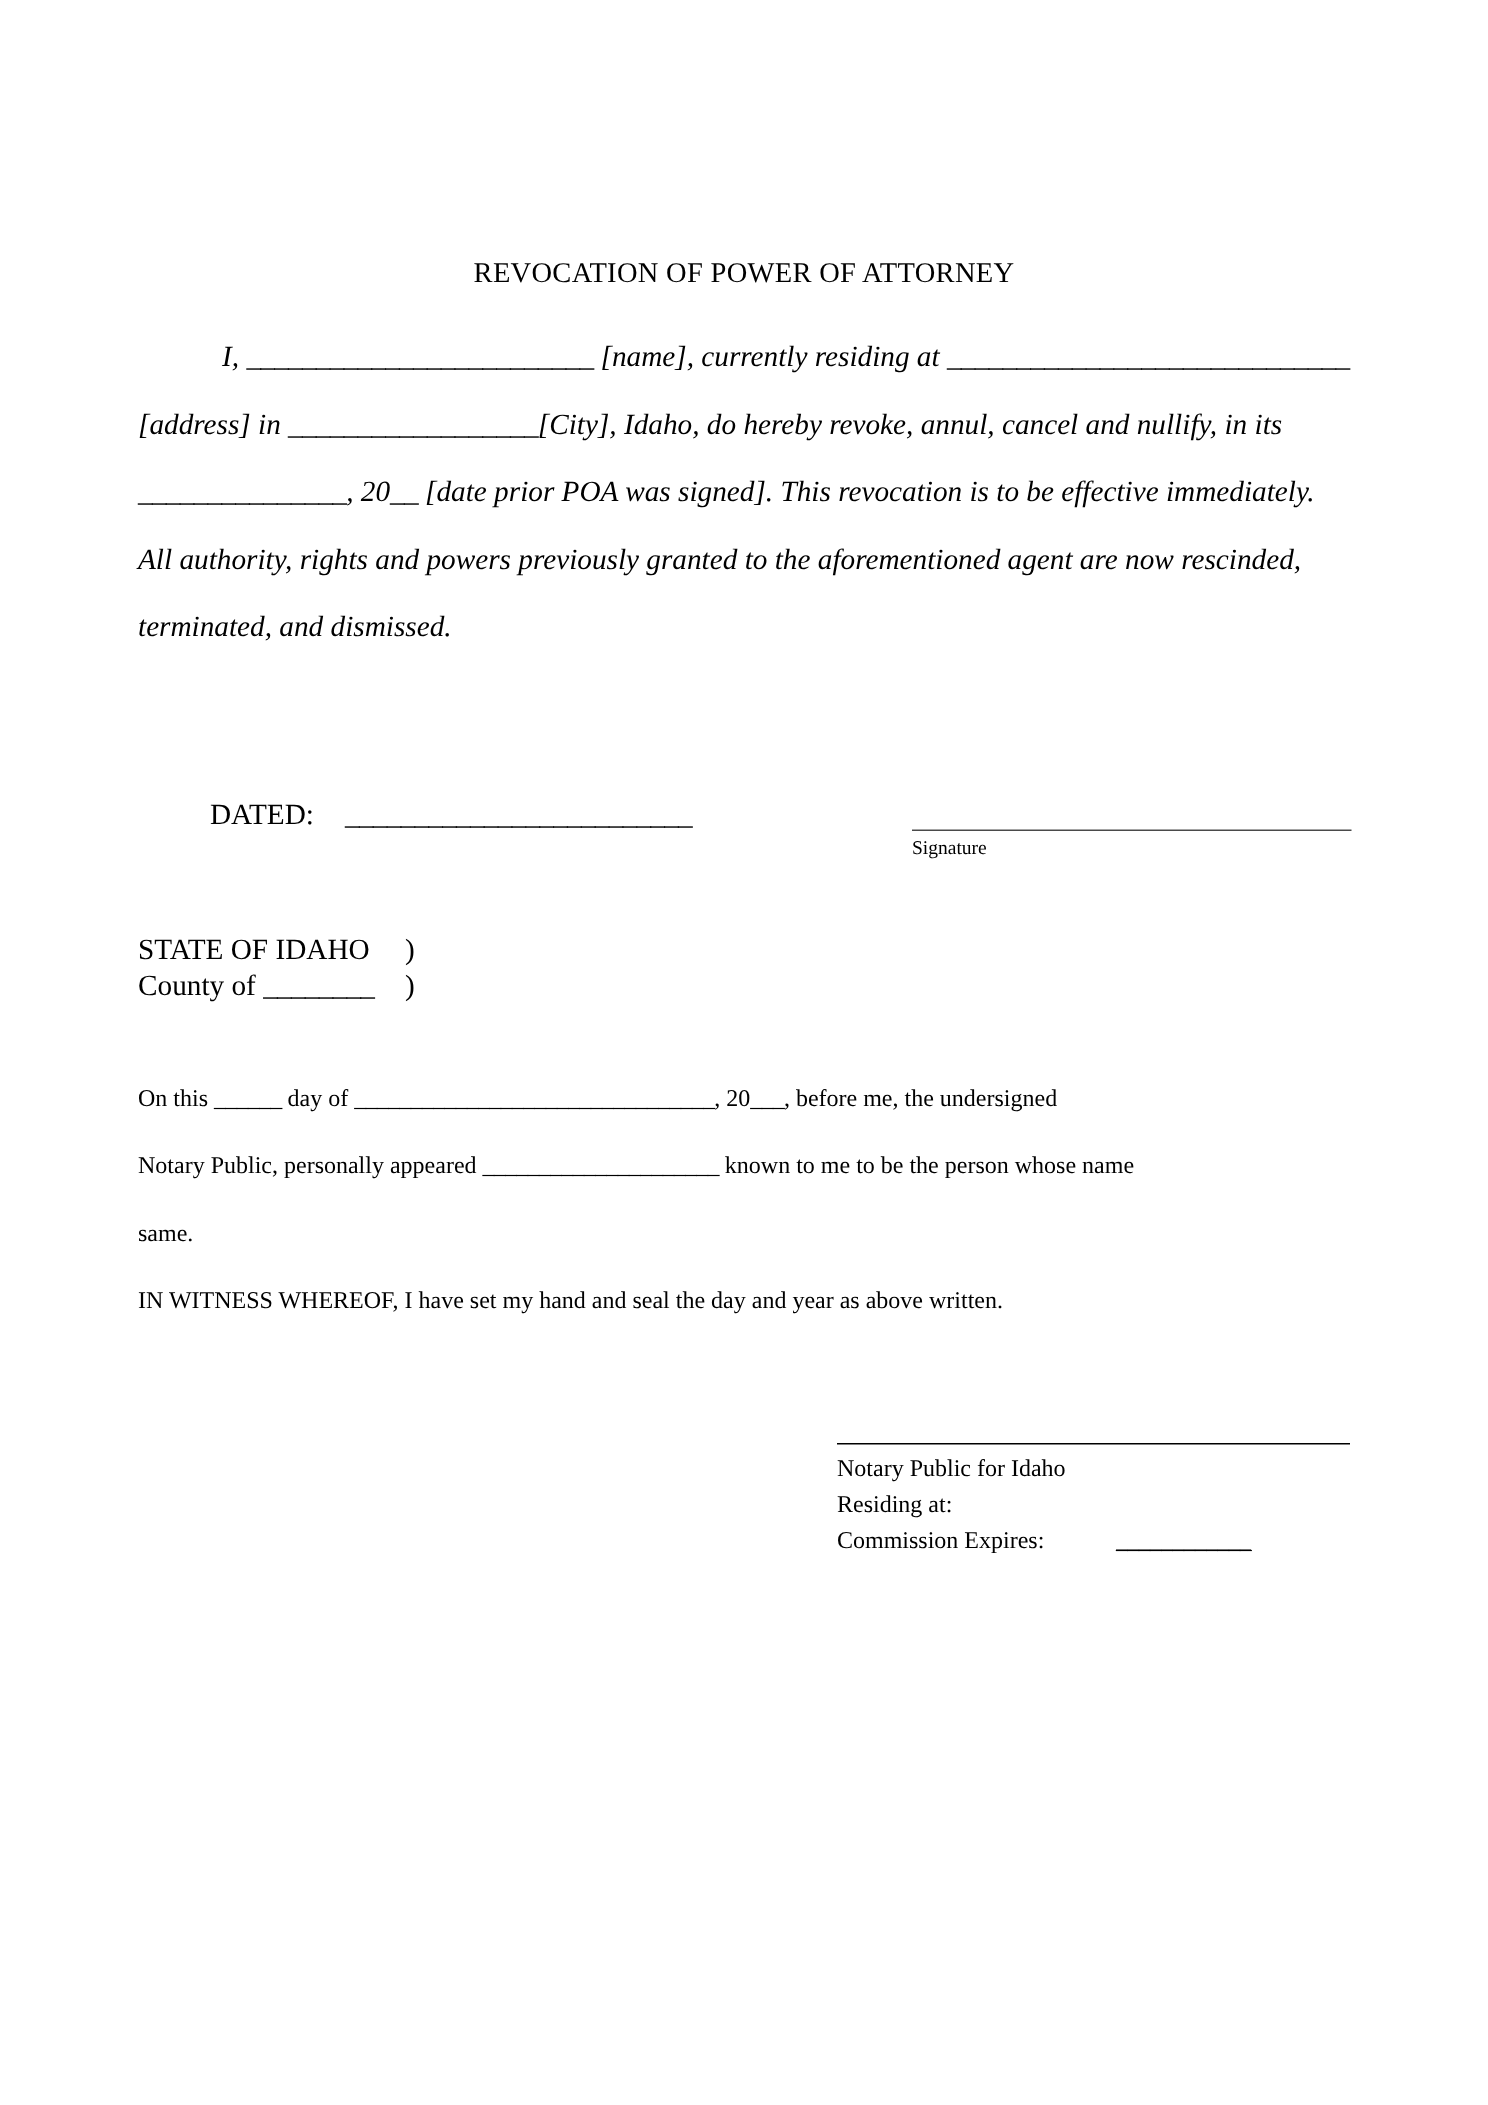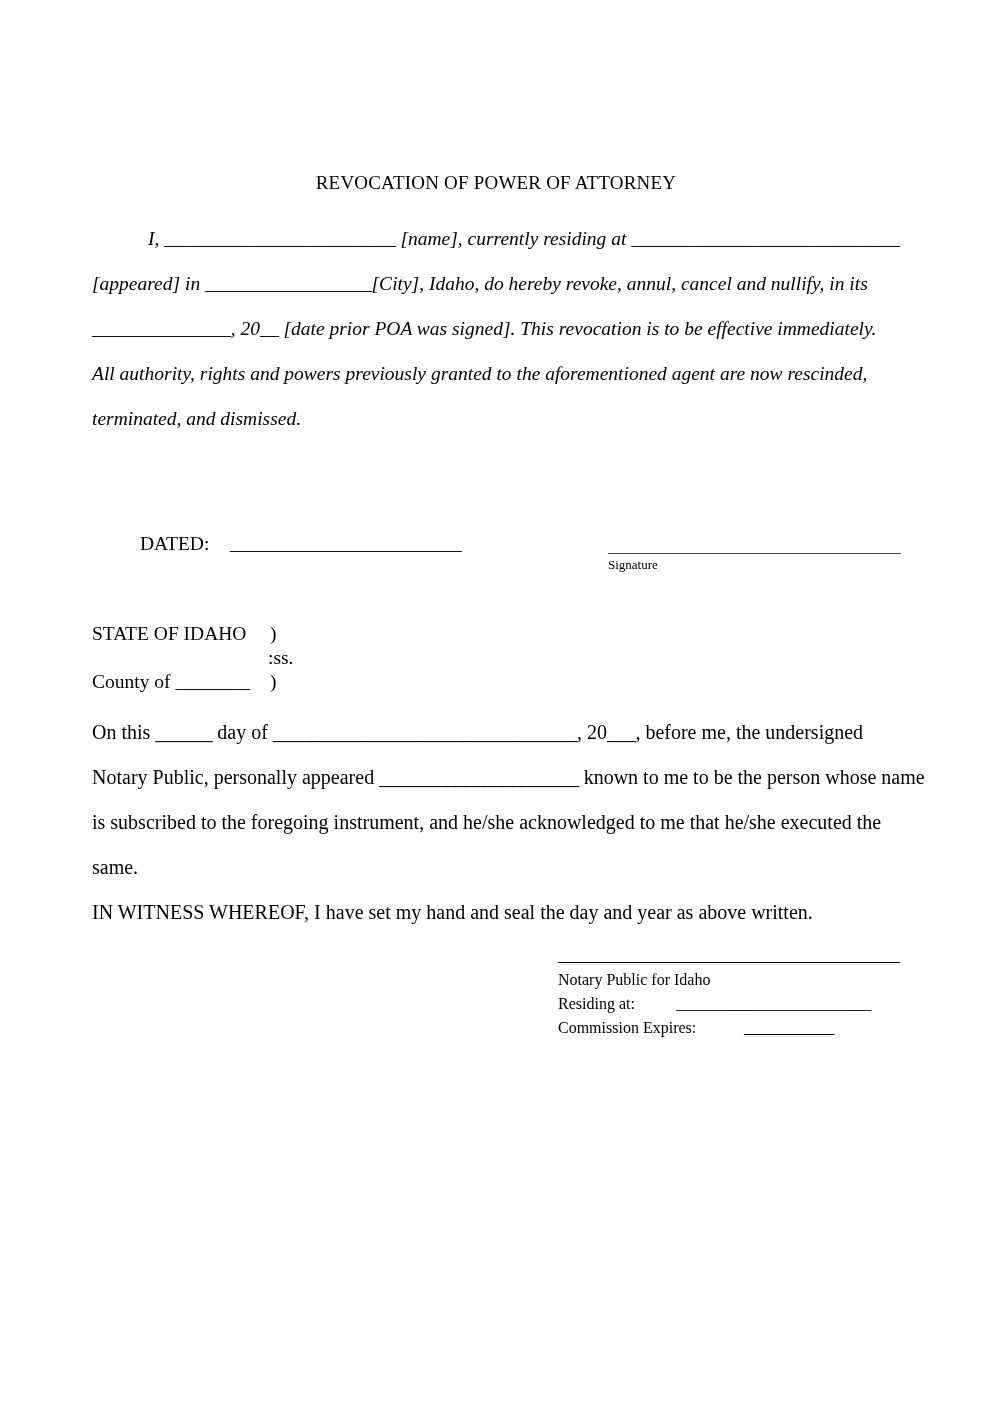--- a/index.html
+++ b/index.html
@@ -101,21 +101,21 @@
   .venue-row { position: relative; height: 24px; white-space: nowrap; }
   .venue-paren { position: absolute; left: 178px; top: 0; }
   .venue-ss { position: absolute; left: 176px; top: 0; }
 
   
   .notary-block {
     position: absolute;
     left: 92px;
     top: 710px;
     width: 810px;
-    font-size: 20px;
+    font-size: 16px;
     line-height: 45px;
   }
   .notary-line { white-space: nowrap; height: 45px; }
 
   
   .notary-sig {
     position: absolute;
     left: 558px;
     top: 962px;
     width: 344px;
@@ -139,21 +139,21 @@
 
   <div class="doc-title">REVOCATION OF POWER OF ATTORNEY</div>
 
   <div class="body-block">
 
     <div class="body-line">
       <span class="indent"></span><span>I, </span><span class="u">_________________________</span><span> [name], currently residing at </span><span class="u">_____________________________</span>
     </div>
 
     <div class="body-line">
-      <span>[appeared] in </span><span class="u">__________________</span><span>[City], Idaho, do hereby revoke, annul, cancel and nullify, in its</span>
+      <span>[address] in </span><span class="u">__________________</span><span>[City], Idaho, do hereby revoke, annul, cancel and nullify, in its</span>
     </div>
 
 
     <div class="body-line">
       <span class="u">_______________</span><span>, 20</span><span class="u">__</span><span> [date prior POA was signed]. This revocation is to be effective immediately.</span>
     </div>
 
     <div class="body-line">All authority, rights and powers previously granted to the aforementioned agent are now rescinded,</div>
 
     <div class="body-line">terminated, and dismissed.</div>
@@ -165,53 +165,48 @@
     <span class="sig-line"></span>
     <span class="sig-label">Signature</span>
   </div>
 
   <div class="venue-block">
     <div class="venue-row">
       <span>STATE OF IDAHO</span>
       <span class="venue-paren">)</span>
     </div>
     <div class="venue-row">
-      <span class="venue-ss">:ss.</span>
-    </div>
-    <div class="venue-row">
       <span>County of </span><span class="u">________</span>
       <span class="venue-paren">)</span>
     </div>
   </div>
 
   <div class="notary-block">
 
     <div class="notary-line">
       <span>On this </span><span class="u">______</span><span> day of </span><span class="u">________________________________</span><span>, 20</span><span class="u">___</span><span>, before me, the undersigned</span>
     </div>
 
     <div class="notary-line">
       <span>Notary Public, personally appeared </span><span class="u">_____________________</span><span> known to me to be the person whose name</span>
     </div>
 
-    <div class="notary-line">is subscribed to the foregoing instrument, and he/she acknowledged to me that he/she executed the</div>
 
     <div class="notary-line">same.</div>
 
     <div class="notary-line">IN WITNESS WHEREOF, I have set my hand and seal the day and year as above written.</div>
   </div>
 
   <div class="notary-sig">
     <div class="notary-rule"></div>
     <div class="nsig-row">
       <span>Notary Public for Idaho</span>
     </div>
     <div class="nsig-row">
       <span>Residing at:</span>
-      <span class="nsig-blank-res u">__________________________</span>
     </div>
     <div class="nsig-row">
       <span>Commission Expires:</span>
       <span class="nsig-blank-exp u">____________</span>
     </div>
   </div>
 
 </div>
 
 </body></html>

